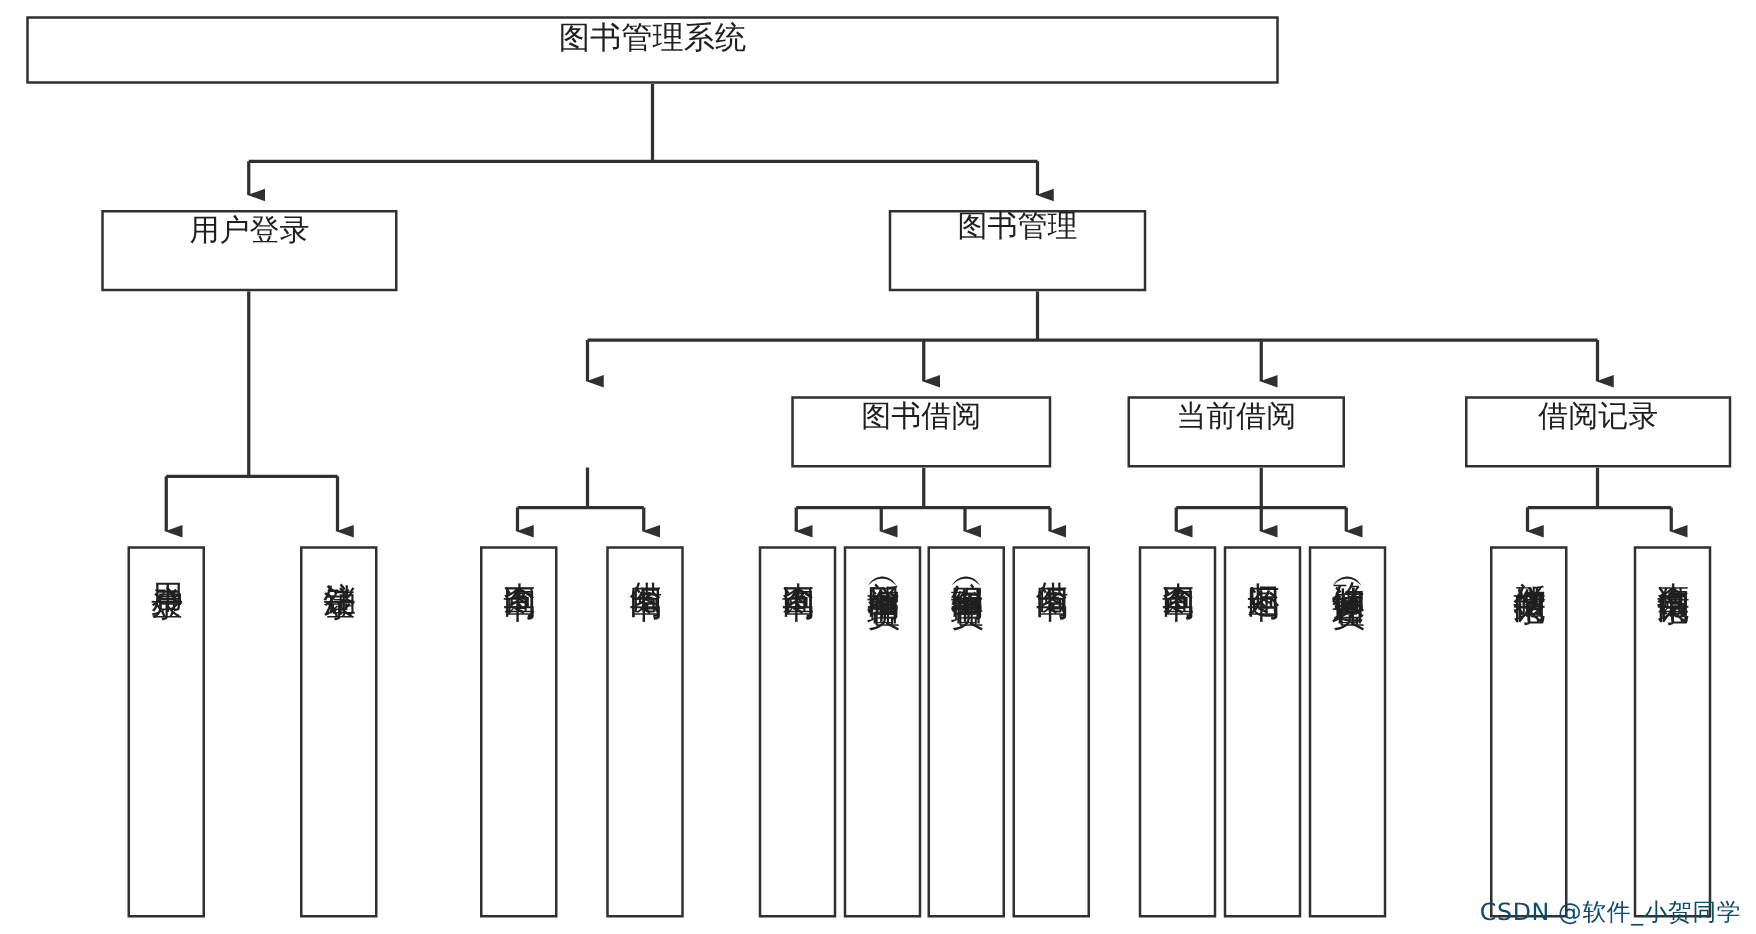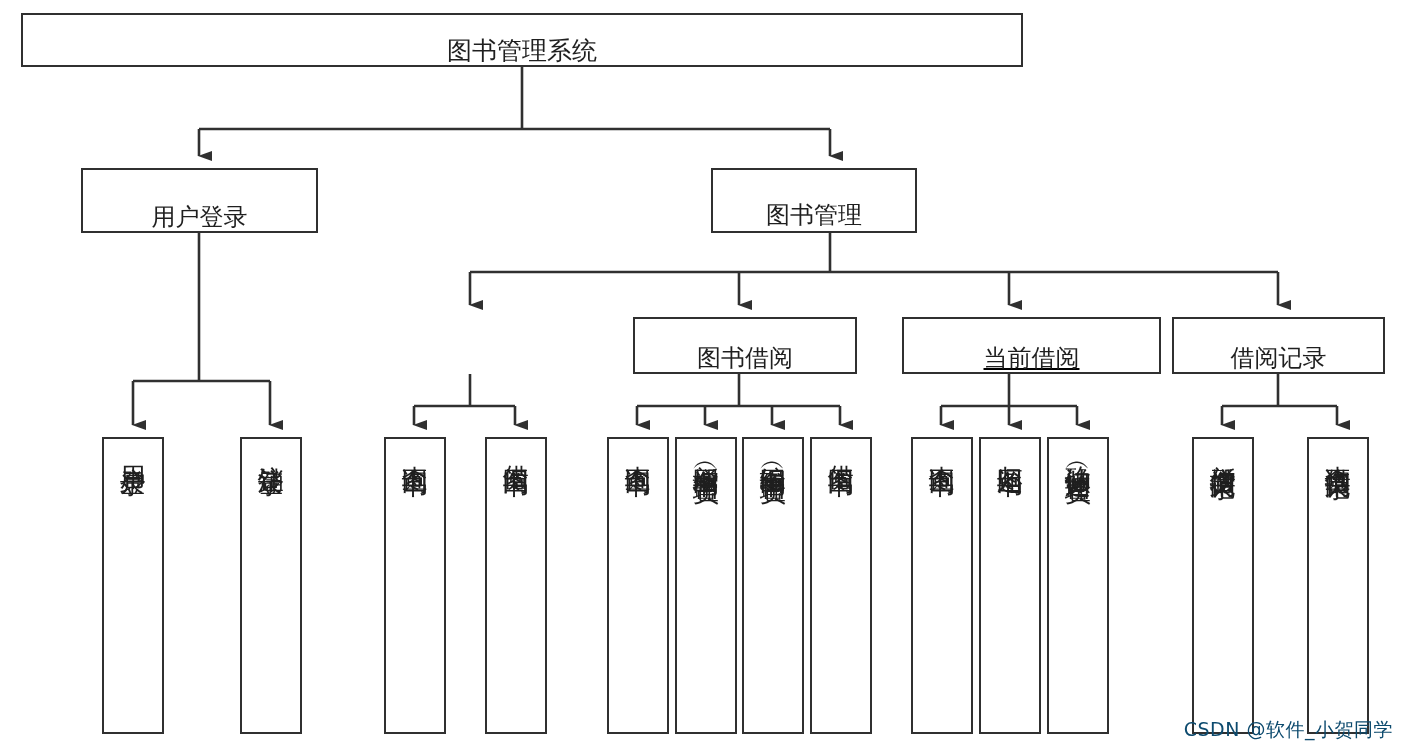--- a/index.html
+++ b/index.html
@@ -24,21 +24,21 @@
     width: 1405px;
     height: 747px;
     pointer-events: none;
   }
   .node {
     position: absolute;
     box-sizing: border-box;
     background: #ffffff;
     border: 2px solid #303030;
     display: flex;
-    align-items: flex-end;
+    align-items: flex-start;
     justify-content: center;
     z-index: 2;
   }
   .node .label {
     color: #1f1f1f;
     text-align: center;
     line-height: 1.18;
     white-space: nowrap;
   }
   .node.root .label   { font-size: 25px; }
@@ -130,24 +130,24 @@
     <span class="label">图书管理系统</span>
   </div>
 
   <div class="node level2" style="left:81px; top:168px; width:237px; height:65px;">
     <span class="label">用户登录</span>
   </div>
   <div class="node level2" style="left:711px; top:168px; width:206px; height:65px;font-family:Liberation Mono, monospace;">
     <span class="label">图书管理</span>
   </div>
 
-  <div class="node level3" style="left:633px; top:317px; width:224px; height:57px;">
+  <div class="node level3" style="left:633px; top:317px; width:208px; height:57px;">
     <span class="label">图书借阅</span>
   </div>
-  <div class="node level3" style="left:902px; top:317px; width:259px; height:57px;text-decoration:underline;">
+  <div class="node level3" style="left:902px; top:317px; width:174px; height:57px;">
     <span class="label">当前借阅</span>
   </div>
   <div class="node level3" style="left:1172px; top:317px; width:213px; height:57px;">
     <span class="label">借阅记录</span>
   </div>
 
   <div class="node leaf" style="left:102px; top:437px; width:62px; height:297px;">
     <span class="label">用户登录</span>
   </div>
   <div class="node leaf" style="left:240px; top:437px; width:62px; height:297px;">

